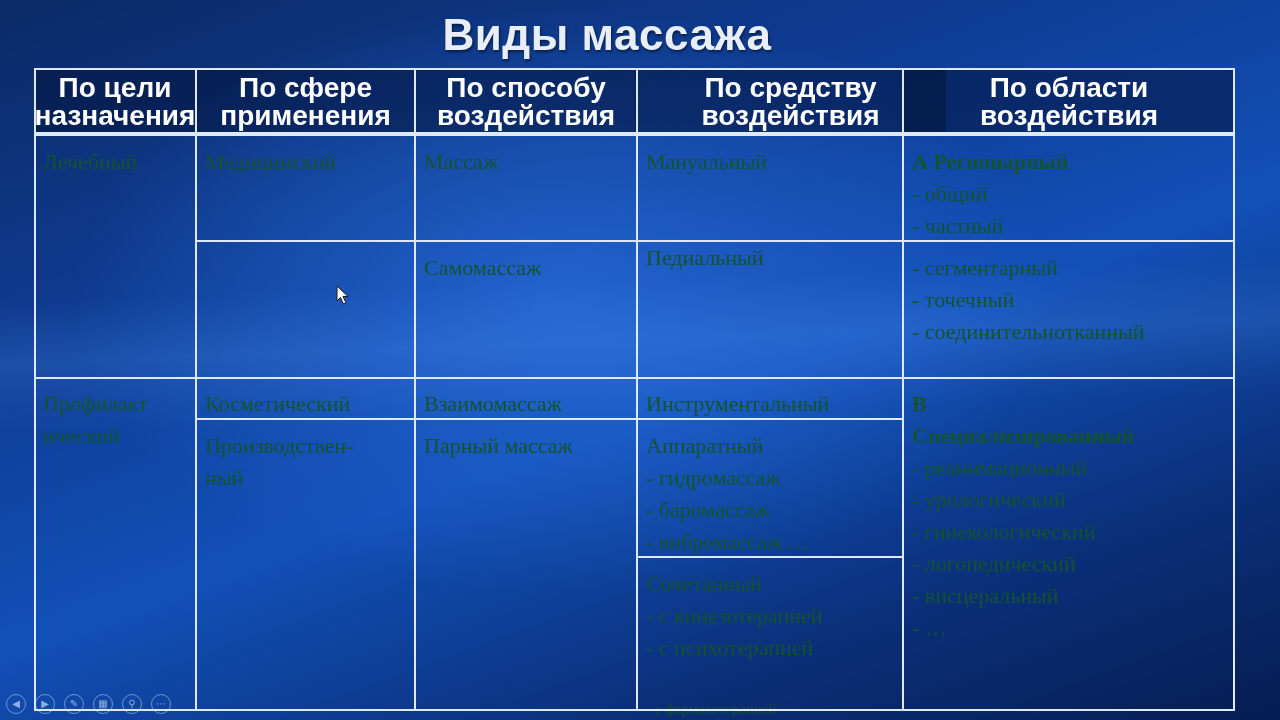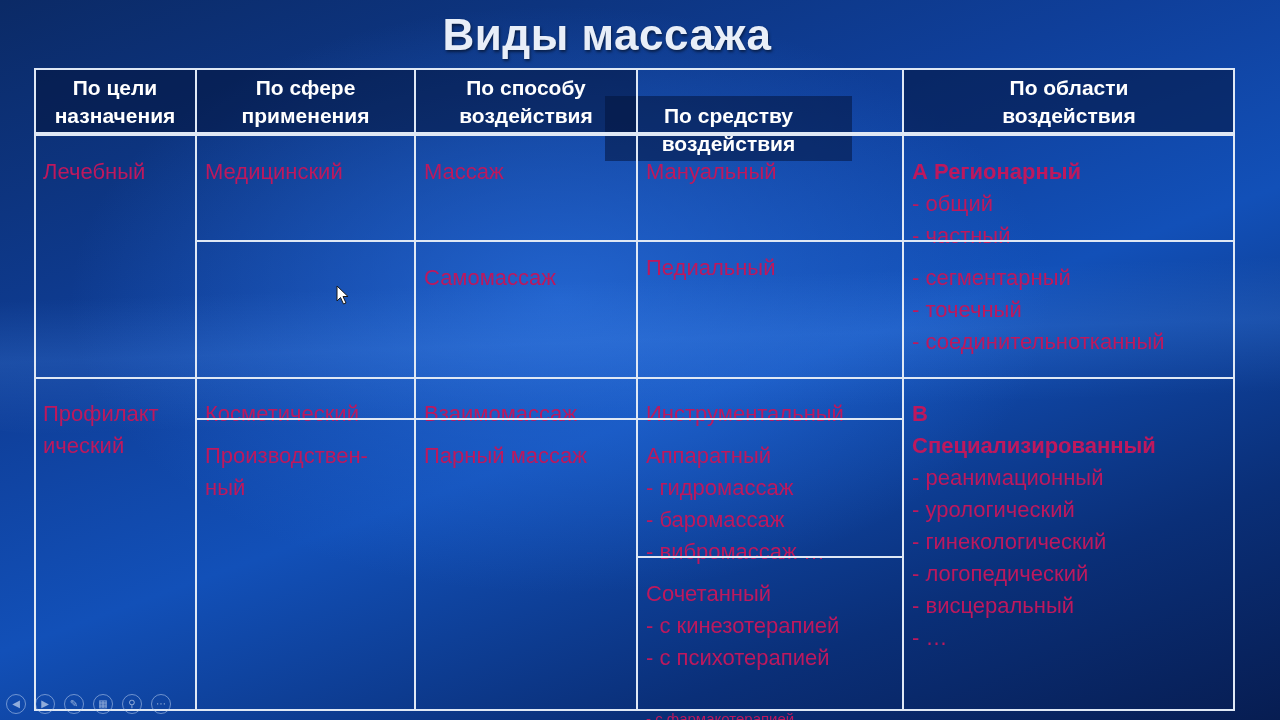--- a/index.html
+++ b/index.html
@@ -17,26 +17,26 @@
     transform: rotate(8deg); pointer-events: none;
   }
   .title {
     position: absolute; left: 0; width: 1190px; top: 10px; text-align: center;
     font-size: 44px; font-weight: bold; color: #e8eef8; letter-spacing: 0.5px;
     text-shadow: 1px 2px 3px rgba(0,0,0,0.5);
     padding-left: 12px;
   }
   .grid { position: absolute; left: 34px; top: 68px; width: 1201px; height: 643px; }
   .cell {
-    position: absolute; box-sizing: border-box; padding: 20px 9px;
-    font-size: 22px; line-height: 32px; color: #be185d;
+    position: absolute; box-sizing: border-box; padding: 10px 9px;
+    font-size: 22px; line-height: 32px; color: #14532d; font-family: Liberation Serif, serif;
   }
   .hcell {
     position: absolute; box-sizing: border-box; text-align: center;
-    font-size: 21px; font-weight: bold; line-height: 28px; padding-top: 6px;
+    font-size: 28px; font-weight: bold; line-height: 28px; padding-top: 6px;
     background: rgba(4,20,60,0.55);
   }
   .vline { position: absolute; width: 2px; background: #dfe8f5; }
   .hline { position: absolute; height: 2px; background: #dfe8f5; }
   .b { font-weight: bold; }
   .small { font-size: 15px; margin-top: 29px; }
   .cursor { position: absolute; left: 336px; top: 285px; width: 14px; height: 20px; }
   .controls { position: absolute; left: 6px; top: 694px; display: flex; gap: 9px; }
   .ctl {
     width: 20px; height: 20px; border: 1.5px solid rgba(190,210,240,0.55); border-radius: 50%;
@@ -58,21 +58,21 @@
     <div>назначения</div>
   </div>
   <div class="hcell" style="left:162px;top:0;width:219px;height:65px;">
     <div>По сфере</div>
     <div>применения</div>
   </div>
   <div class="hcell" style="left:381px;top:0;width:222px;height:65px;">
     <div>По способу</div>
     <div>воздействия</div>
   </div>
-  <div class="hcell" style="left:571px;top:0;width:247px;height:65px;margin-top:28px;">
+  <div class="hcell" style="left:601px;top:0;width:311px;height:65px;">
     <div>По средству</div>
     <div>воздействия</div>
   </div>
   <div class="hcell" style="left:869px;top:0;width:332px;height:65px;">
     <div>По области</div>
     <div>воздействия</div>
   </div>
 
   <div class="cell" style="left:0;top:68px;width:162px;">
     <div>Лечебный</div>

